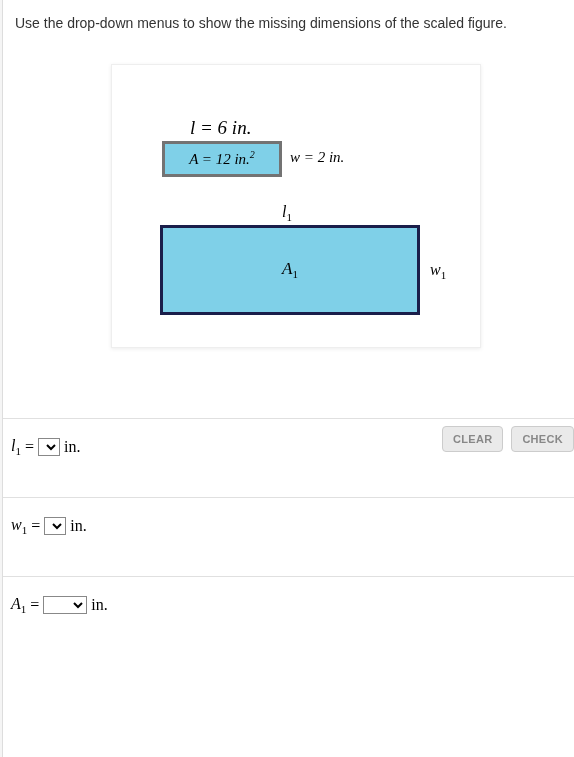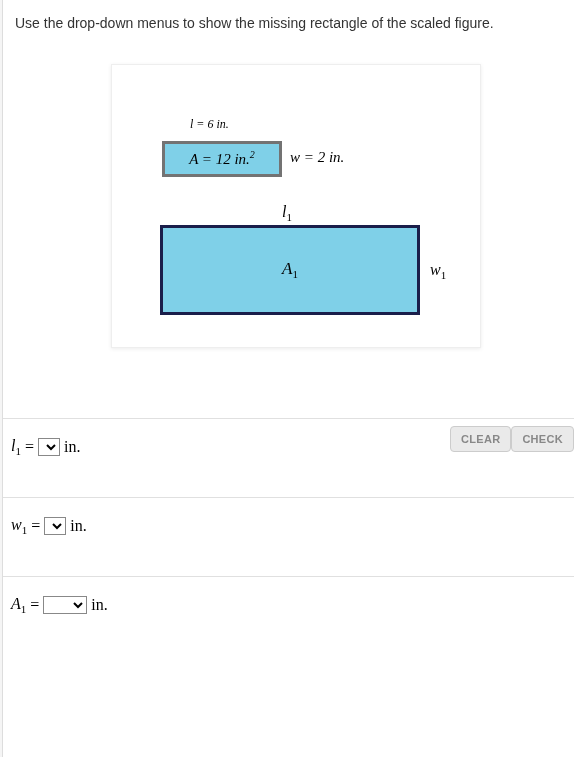--- a/index.html
+++ b/index.html
@@ -49,21 +49,21 @@
   font-style: italic;
   font-family: "Times New Roman", serif;
   font-size: 15px;
 }
 .label-l {
   position: absolute;
   left: 78px;
   top: 52px;
   font-family: "Times New Roman", serif;
   font-style: italic;
-  font-size: 12px;
+  font-size: 19px;
 }
 .label-w {
   position: absolute;
   left: 178px;
   top: 84px;
   font-family: "Times New Roman", serif;
   font-style: italic;
   font-size: 15px;
 }
 .big-rect {
@@ -98,20 +98,21 @@
   top: 196px;
   font-family: "Times New Roman", serif;
   font-style: italic;
   font-size: 16px;
 }
 .btn-row {
   position: absolute;
   right: 0;
   top: 426px;
   display: flex;
+  gap: 8px;
 }
 .btn {
   background: #eaeaea;
   border: 1px solid #ccc;
   border-radius: 4px;
   padding: 6px 10px;
   font-size: 11px;
   color: #888;
   cursor: pointer;
   font-weight: bold;
@@ -135,21 +136,21 @@
   border: 1px solid #888;
   background: #fff;
 }
 .sup2 { font-size: 10px; vertical-align: super; }
 </style>
 </head>
 <body>
 
 <div class="content">
   <div class="instructions">
-    <p>Use the drop-down menus to show the missing rectangle of the scaled figure.</p>
+    <p>Use the drop-down menus to show the missing dimensions of the scaled figure.</p>
   </div>
 
   <div class="figure-panel">
     <div class="label-l"><span style="font-style:italic">l</span> = 6 in.</div>
     <div class="small-rect">
       <span class="small-rect-label"><span style="font-style:italic">A</span> = 12 in.<span class="sup2">2</span></span>
     </div>
     <div class="label-w"><span style="font-style:italic">w</span> = 2 in.</div>
 
     <div class="label-l1"><span style="font-style:italic">l</span><span class="sub">1</span></div>

